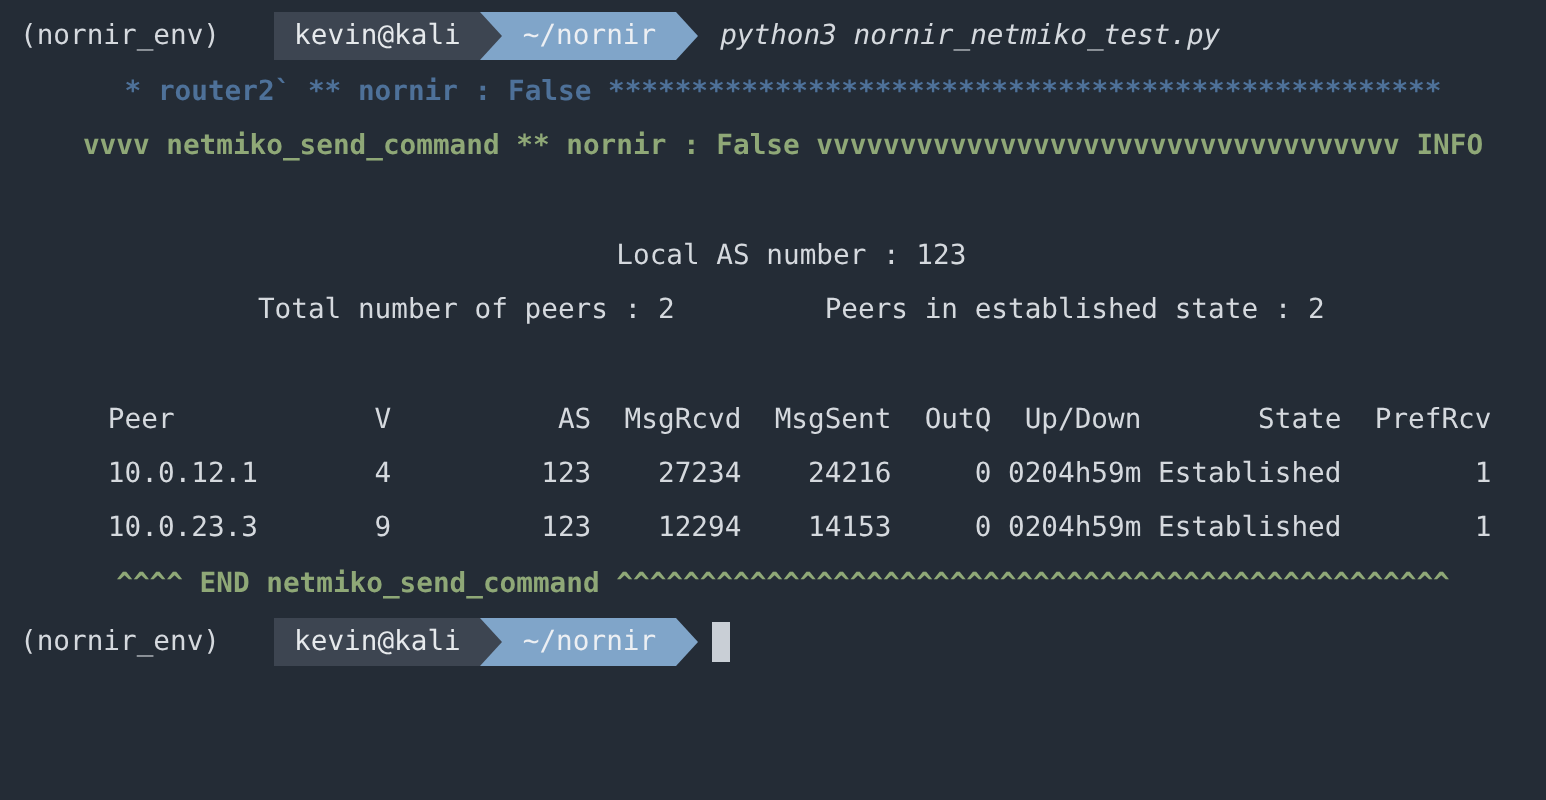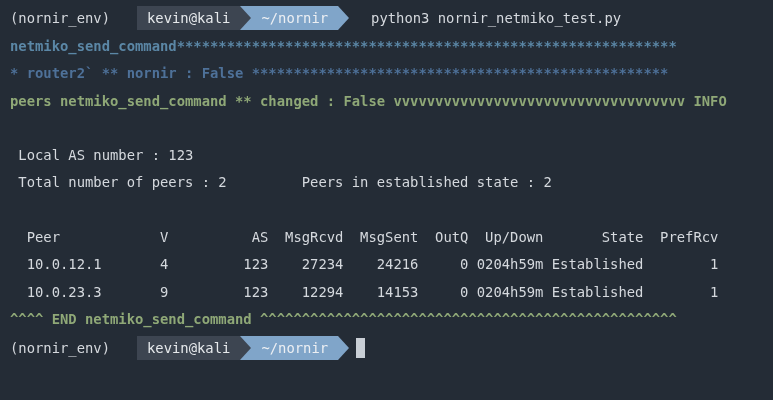--- a/index.html
+++ b/index.html
@@ -1,15 +1,15 @@
 <!DOCTYPE html>
 <html style="--background: #242c36; --foreground: #d5d9de; --title_blue: #5b87a6; --host_blue: #4e7199; --green: #8fa877; --segment_user_bg: #3d4551; --segment_user_text: #e6e9ec; --segment_path_bg: #80a5c9; --segment_path_text: #eceff3; --cursor: #c9cfd6;"><head>
 <meta charset="utf-8">
 <style>
-  * { margin: 0; padding: 0; box-sizing: border-box; }
+  * { margin: 0; padding: 0; box-sizing: border-box; text-align: center; }
   html, body { width: 773px; height: 400px; overflow: hidden; }
   body { background: var(--background, #242c36); }
   .term {
     font-family: "DejaVu Sans Mono", "Liberation Mono", monospace;
     font-size: 13.85px;
     color: var(--foreground, #d5d9de);
     padding: 3px 0 0 10px;
     width: 100%; height: 100%;
   }
   .row { height: 27.3px; line-height: 27.3px; white-space: pre; }
@@ -26,43 +26,42 @@
   .seg-user { background: var(--segment_user_bg, #3d4551); color: var(--segment_user_text, #e6e9ec); margin-left: 18px; }
   .seg-path { background: var(--segment_path_bg, #80a5c9); color: var(--segment_path_text, #eceff3); }
   .arr {
     width: 0; height: 24px;
     border-top: 12px solid transparent;
     border-bottom: 12px solid transparent;
     border-left: 11px solid transparent;
   }
   .arr-user { border-left-color: var(--segment_user_bg, #3d4551); background: var(--segment_path_bg, #80a5c9); }
   .arr-path { border-left-color: var(--segment_path_bg, #80a5c9); }
-  .cmd { margin-left: 22px; }
+  .cmd { margin-left: 11px; font-style: italic; }
   .cursor {
     display: inline-block; width: 9px; height: 20px;
     margin-left: 7px; background: var(--cursor, #c9cfd6);
   }
 </style>
 </head>
 <body>
 
 <div class="term">
 
   <div class="prompt-row">
     <span class="venv">(nornir_env)</span>
     <span class="seg seg-user">kevin@kali</span>
     <span class="arr arr-user"></span>
     <span class="seg seg-path">~/nornir</span>
     <span class="arr arr-path"></span>
     <span class="cmd">python3 nornir_netmiko_test.py</span>
   </div>
 
-  <div class="row bold c-title">netmiko_send_command************************************************************</div>
   <div class="row bold c-host">* router2` ** nornir : False **************************************************</div>
-  <div class="row bold c-green">peers netmiko_send_command ** changed : False vvvvvvvvvvvvvvvvvvvvvvvvvvvvvvvvvvv INFO</div>
+  <div class="row bold c-green">vvvv netmiko_send_command ** nornir : False vvvvvvvvvvvvvvvvvvvvvvvvvvvvvvvvvvv INFO</div>
 
   <div class="row"></div>
 
   <div class="row"> Local AS number : 123</div>
   <div class="row"> Total number of peers : 2         Peers in established state : 2</div>
 
   <div class="row"></div>
 
   <div class="row">  Peer            V          AS  MsgRcvd  MsgSent  OutQ  Up/Down       State  PrefRcv</div>
   <div class="row">  10.0.12.1       4         123    27234    24216     0 0204h59m Established        1</div>

